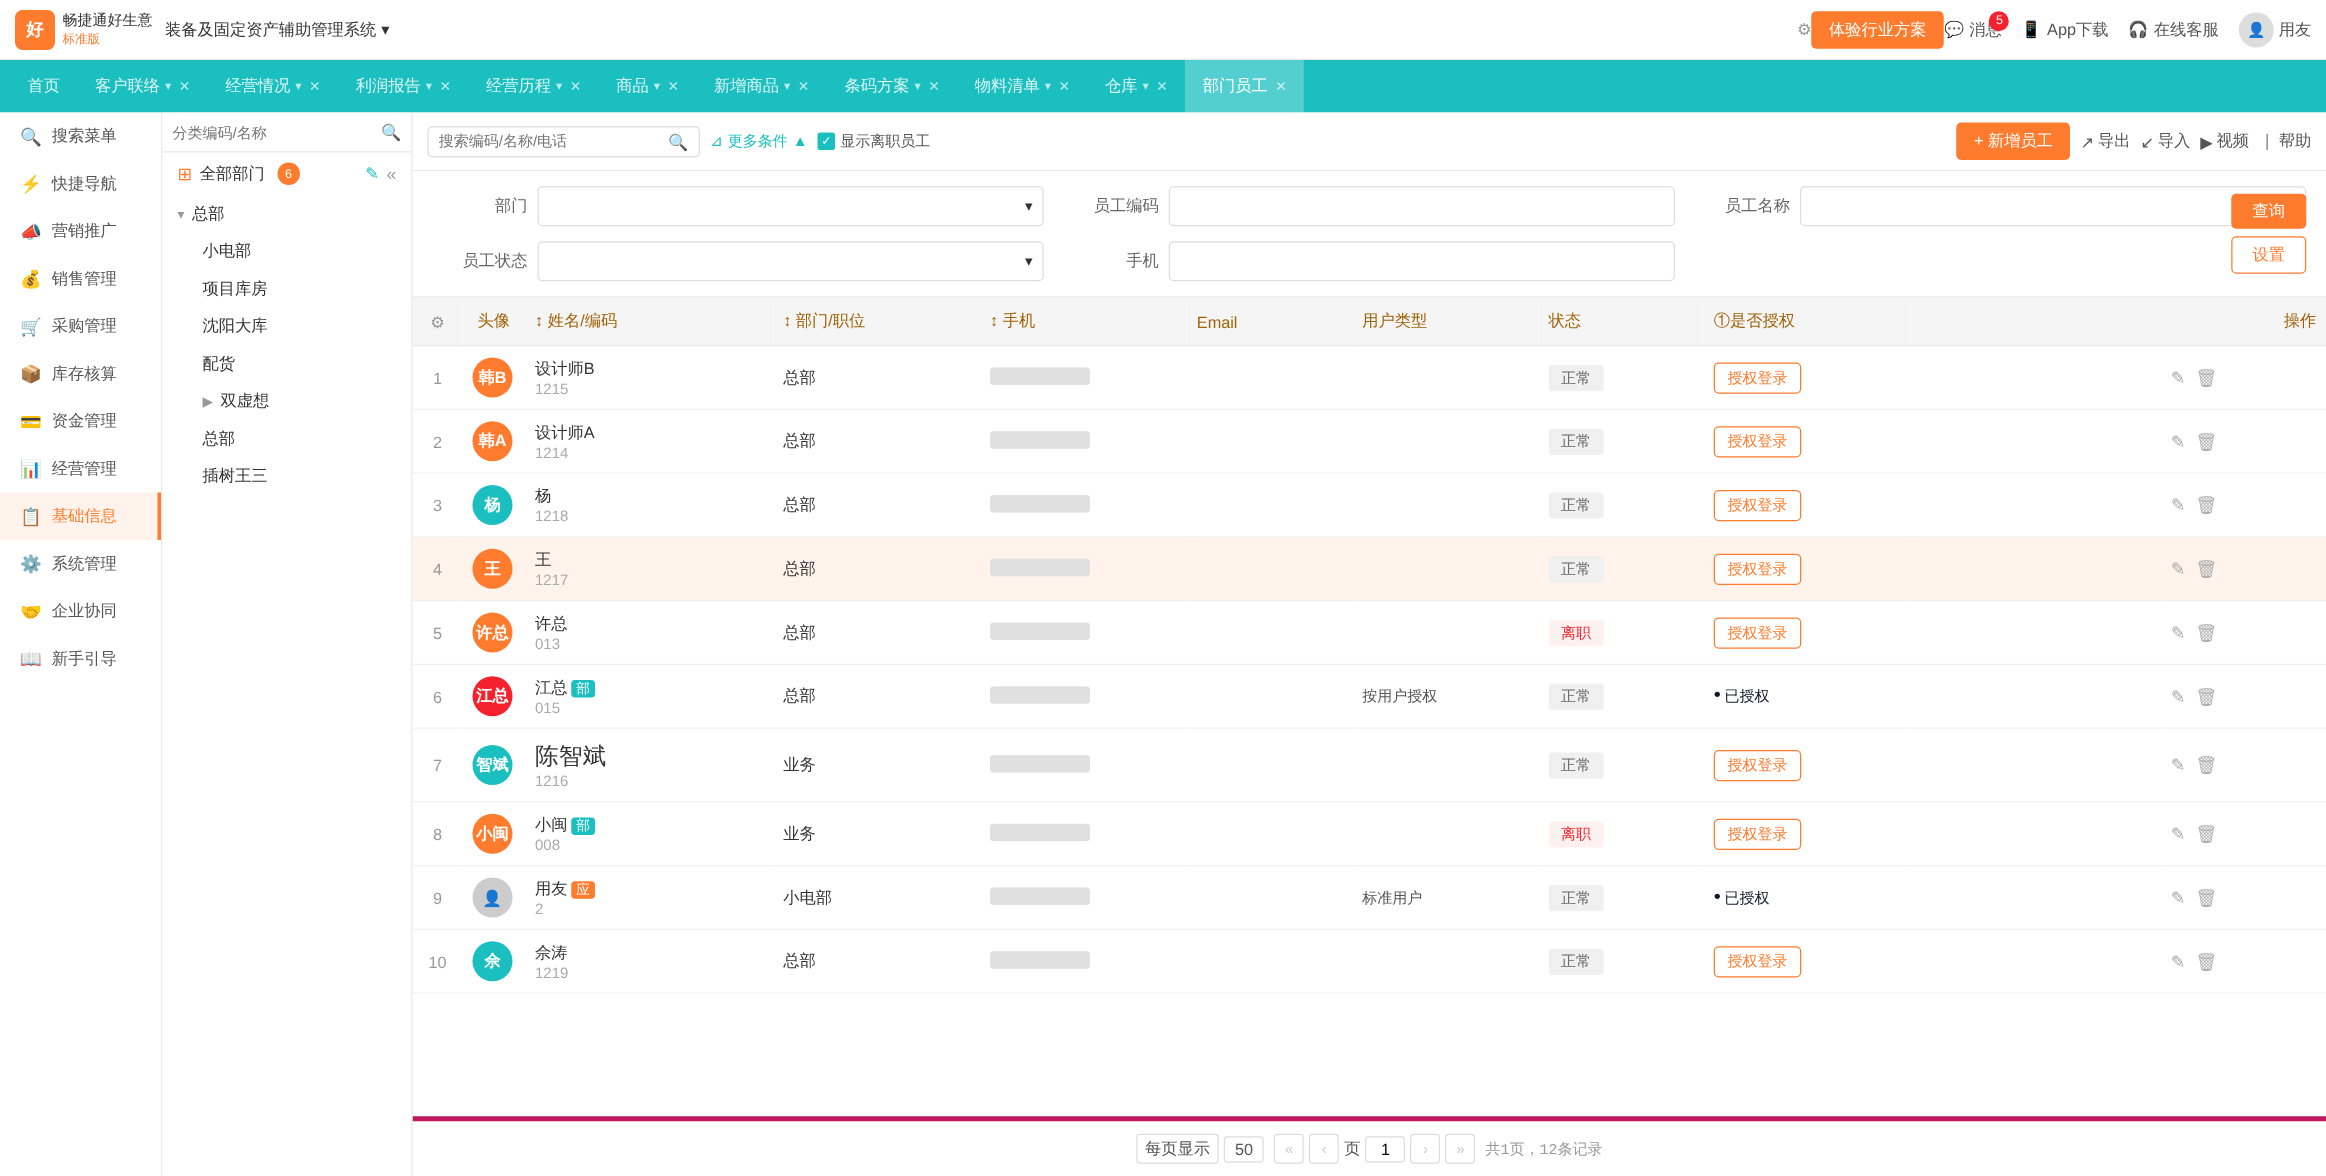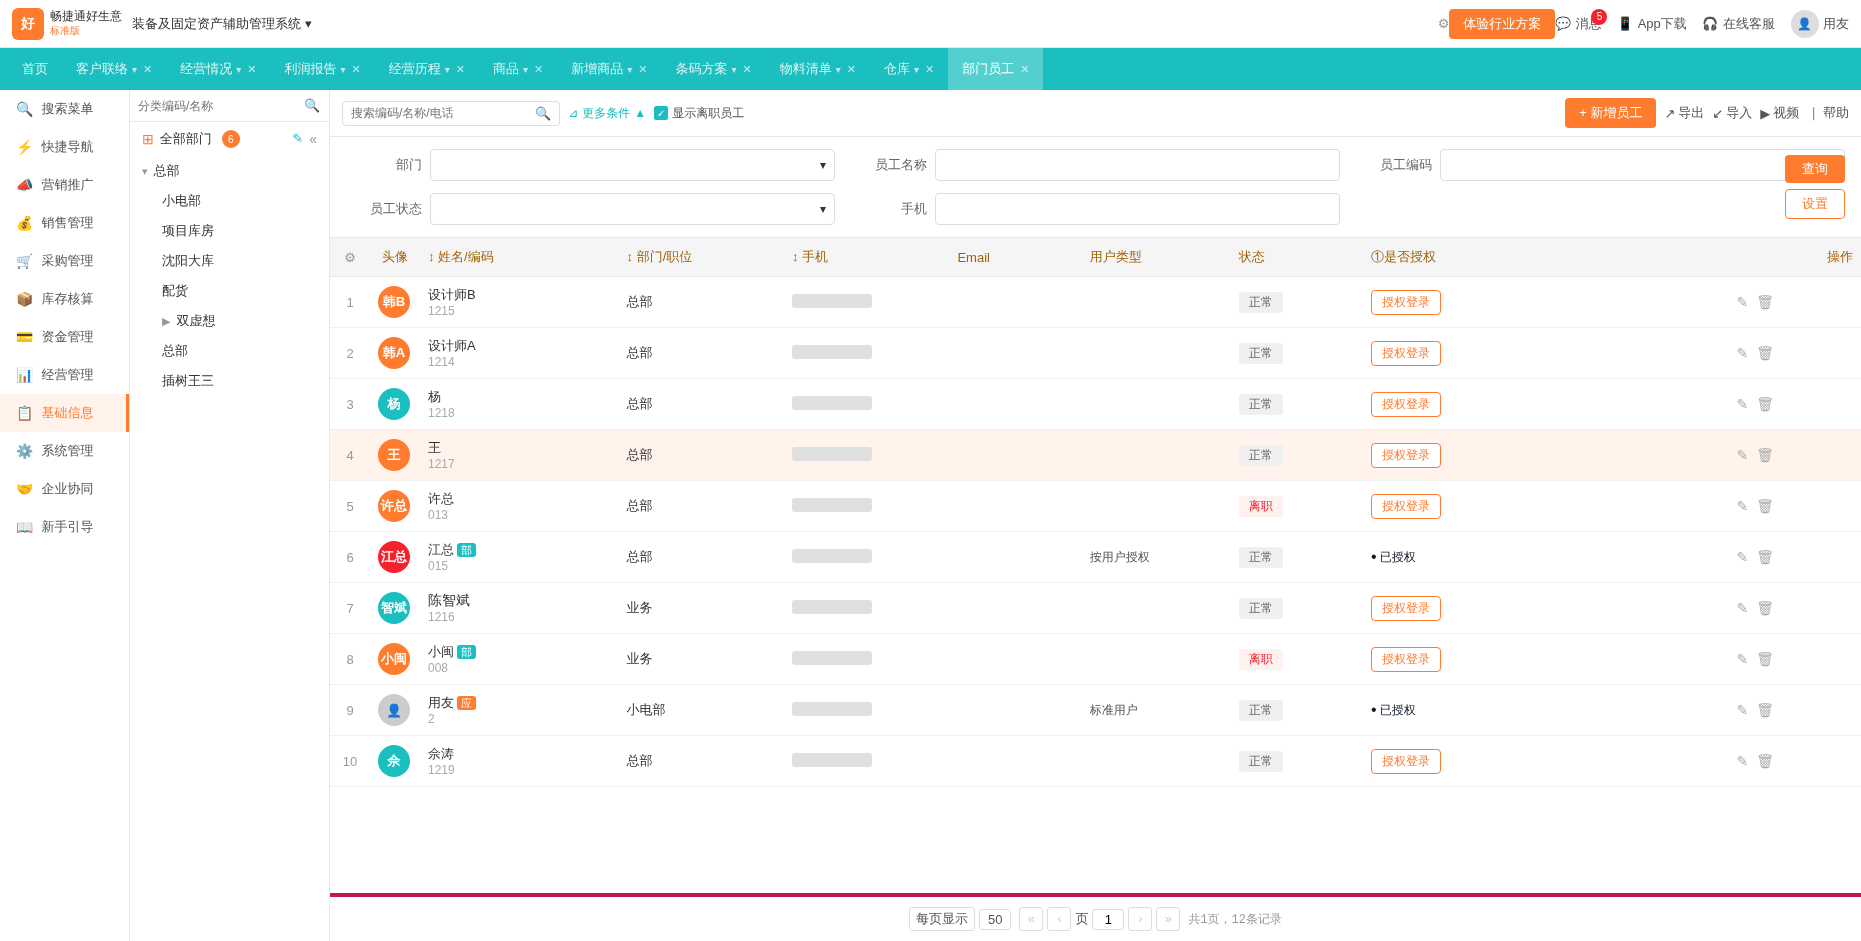--- a/index.html
+++ b/index.html
@@ -340,25 +340,25 @@
 
         <div class="filter-form">
           <div class="filter-row">
             <span class="filter-label">部门</span>
             <div class="filter-select">
               <span></span>
               <span>▾</span>
             </div>
           </div>
           <div class="filter-row">
+            <span class="filter-label">员工编码</span>
+            <input class="filter-input" type="text" style="">
+          </div>
+          <div class="filter-row">
             <span class="filter-label">员工名称</span>
-            <input class="filter-input" type="text" style="">
-          </div>
-          <div class="filter-row">
-            <span class="filter-label">员工编码</span>
             <input class="filter-input" type="text" style="">
           </div>
           <div class="filter-row">
             <span class="filter-label">员工状态</span>
             <div class="filter-select">
               <span></span>
               <span>▾</span>
             </div>
           </div>
           <div class="filter-row">
@@ -583,21 +583,21 @@
       </div>
     </td>
   </tr>
                 <tr>
     <td class="col-num">7</td>
     <td class="col-avatar">
       <div class="avatar-circle" style="background:#1bbfbf;">智斌</div>
     </td>
     <td class="col-name">
       <div class="name-code">
-        <div><span style="font-size:14px;color:#333;">陈智斌</span></div>
+        <div><span style="font-size:19px;color:#333;">陈智斌</span></div>
         <span class="name-code-sub">1216</span>
       </div>
     </td>
     <td class="col-dept">业务</td>
     <td class="col-phone">
       <span class="phone-blur"></span>
     </td>
     <td class="col-email"></td>
     <td class="col-usertype">
       <span class="user-type"></span>

